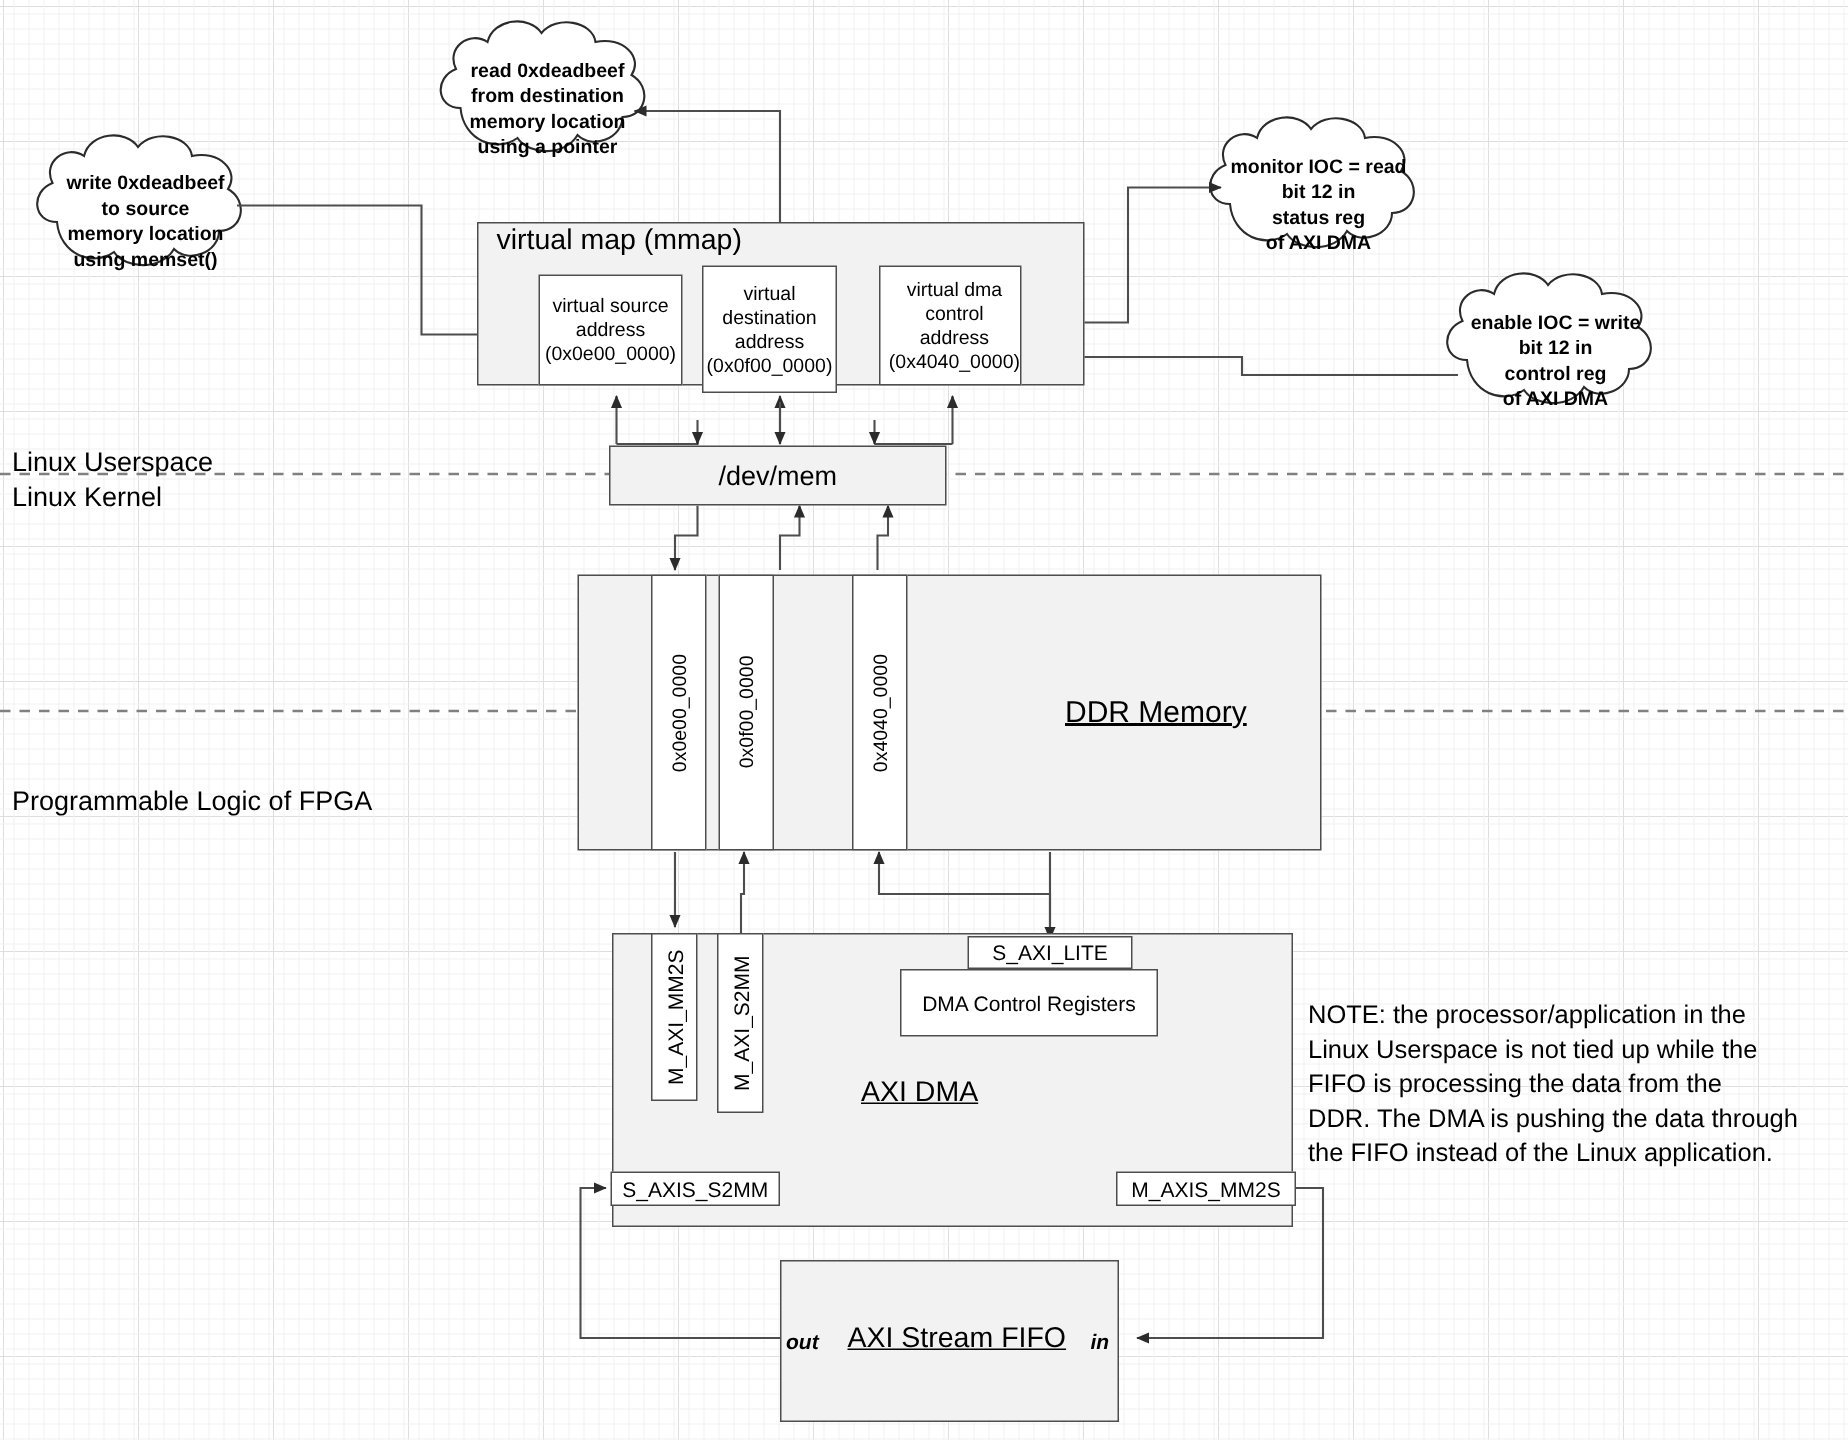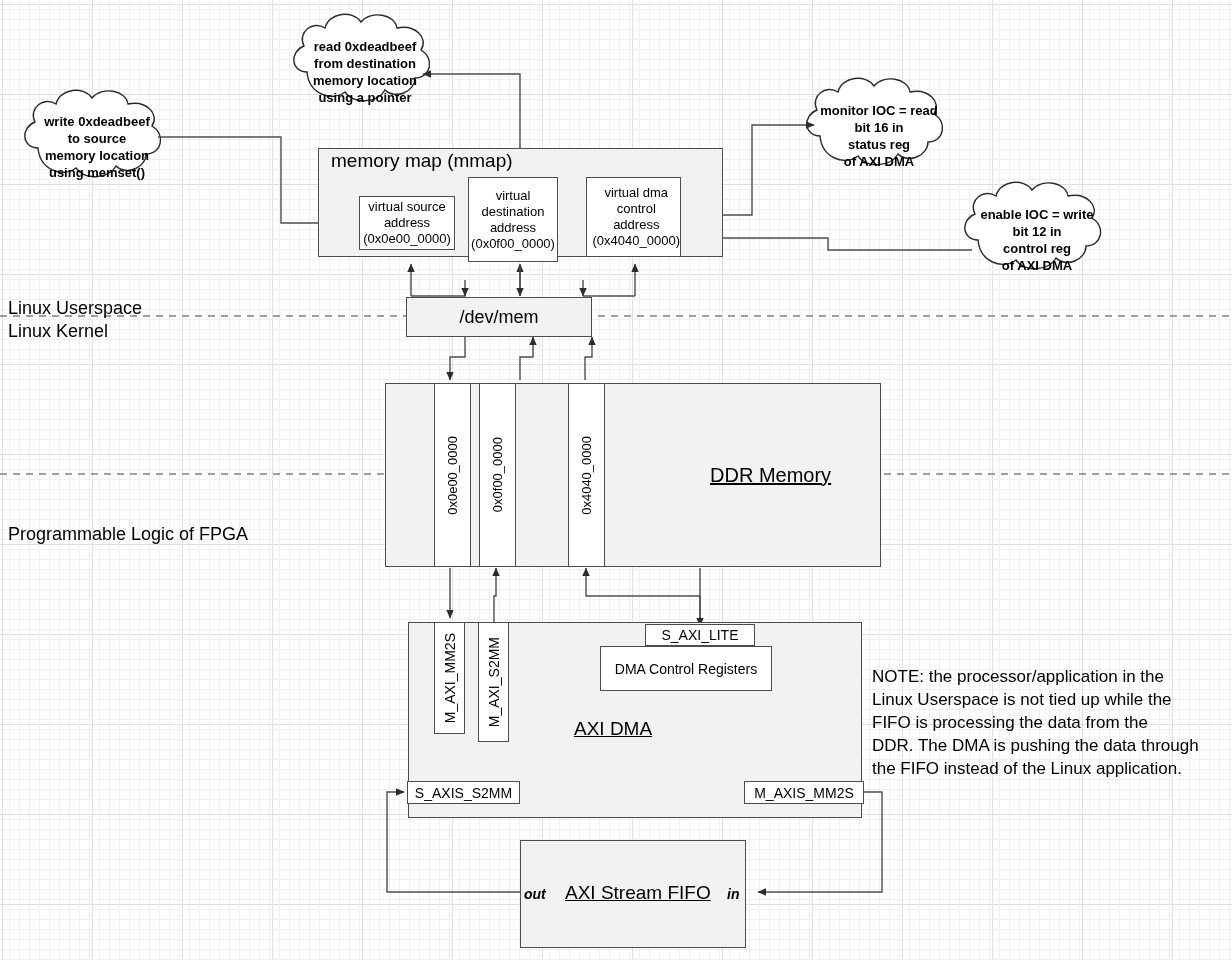--- a/index.html
+++ b/index.html
@@ -168,54 +168,54 @@
 
   <div class="cloud-text small" style="left:30px; top:113px; width:134px;">write 0xdeadbeef
 to source
 memory location
 using memset()</div>
   <div class="cloud-text small" style="left:298px; top:38px; width:134px;">read 0xdeadbeef
 from destination
 memory location
 using a pointer</div>
   <div class="cloud-text small" style="left:812px; top:102px; width:134px;">monitor IOC = read
-bit 16 in
+bit 12 in
 status reg
 of AXI DMA</div>
   <div class="cloud-text small" style="left:970px; top:206px; width:134px;">enable IOC = write
 bit 12 in
 control reg
 of AXI DMA</div>
 
   <div class="divider-label" style="left:8px; top:298px;">Linux Userspace</div>
   <div class="divider-label" style="left:8px; top:321px;">Linux Kernel</div>
   <div class="divider-label" style="left:8px; top:480px;margin-top:44px;">Programmable Logic of FPGA</div>
 
   <div class="box fill-gray" style="left:318px; top:148px; width:405px; height:109px;"></div>
-  <div class="mm-title" style="left:331px; top:150px;">memory map (mmap)</div>
-
-  <div class="box fill-white small" style="left:359px; top:196px; width:96px; height:54px; line-height:16px;">
+  <div class="mm-title" style="left:331px; top:150px;">virtual map (mmap)</div>
+
+  <div class="box fill-white small" style="left:359px; top:183px; width:96px; height:74px; line-height:16px;">
     <span style="white-space:pre-line;">virtual source
 address
 (0x0e00_0000)</span>
   </div>
   <div class="box fill-white small" style="left:468px; top:177px; width:90px; height:85px; line-height:16px;">
     <span style="white-space:pre-line;">virtual
 destination
 address
 (0x0f00_0000)</span>
   </div>
   <div class="box fill-white small" style="left:586px; top:177px; width:95px; height:80px; line-height:16px;justify-content:flex-end;">
     <span style="white-space:pre-line;">virtual dma
 control
 address
 (0x4040_0000)</span>
   </div>
 
-  <div class="box fill-gray big" style="left:406px; top:297px; width:186px; height:40px;">
+  <div class="box fill-gray big" style="left:406px; top:297px; width:225px; height:40px;">
     <span>/dev/mem</span>
   </div>
 
   <div class="box fill-gray" style="left:385px; top:383px; width:496px; height:184px;"></div>
   <div class="box fill-white" style="left:434px; top:383px; width:37px; height:184px;">
     <span class="vert small">0x0e00_0000</span>
   </div>
   <div class="box fill-white" style="left:479px; top:383px; width:37px; height:184px;">
     <span class="vert small">0x0f00_0000</span>
   </div>

